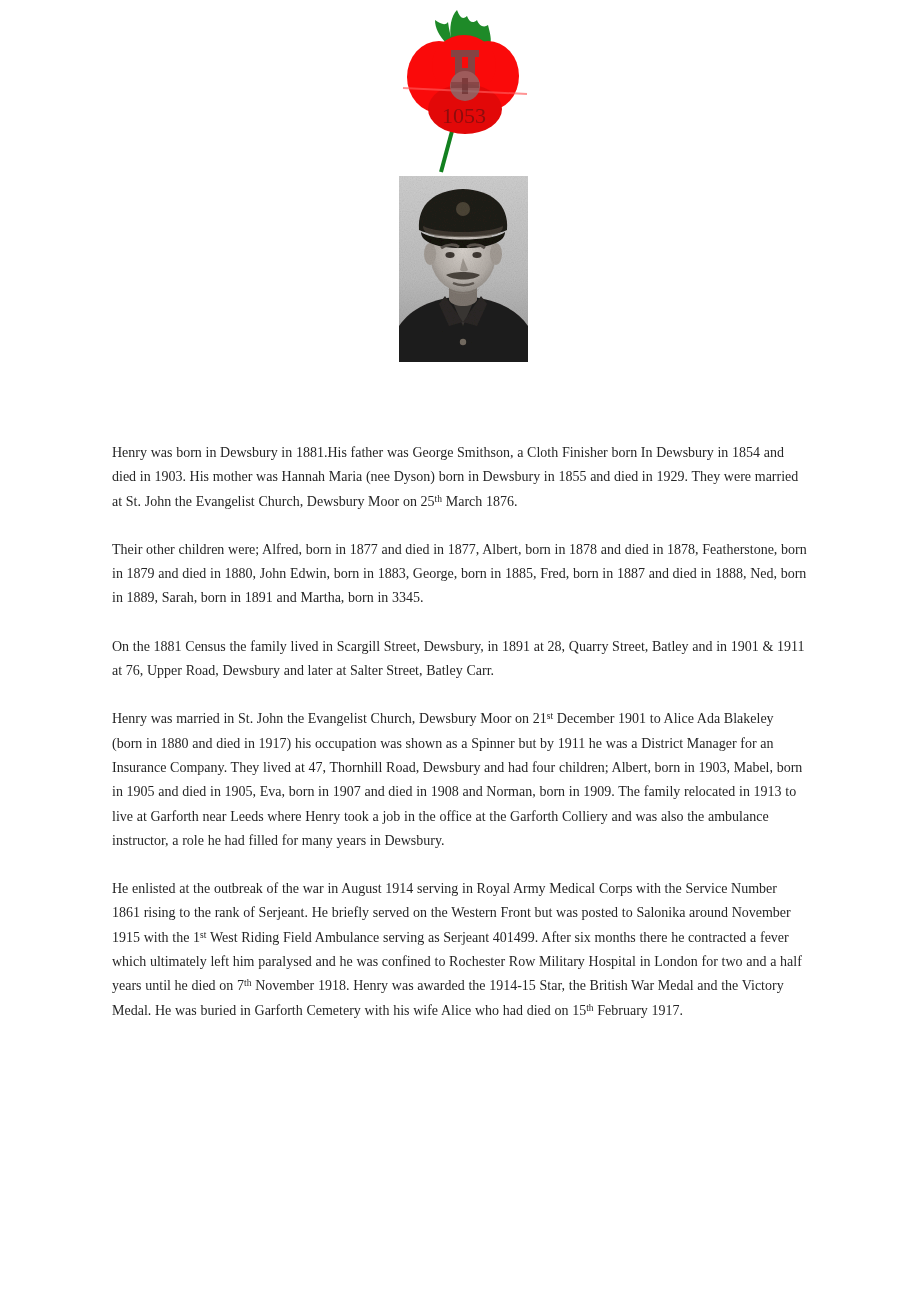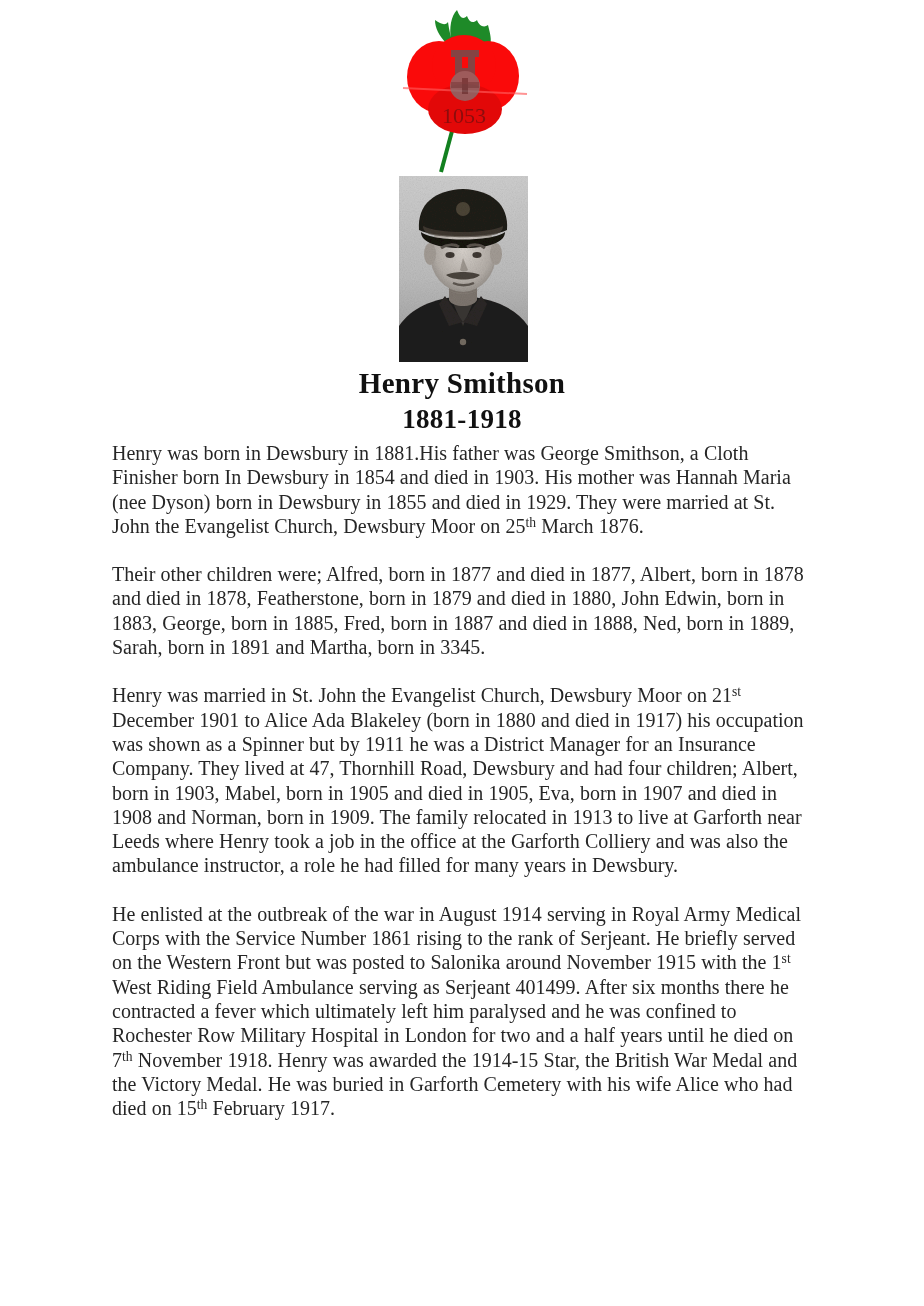--- a/index.html
+++ b/index.html
@@ -69,21 +69,21 @@
   }
 
   
   .body-block {
     position: absolute;
     left: 112px;
     top: 441px;
     width: 702px;
   }
   .para {
-    font-size: 20px;
+    font-size: 14px;
     line-height: 24.3px;
     margin: 0 7px 24px 0;
     text-align: left;
     color: #262626;
     word-spacing: 0.2px;
   }
   .para:last-child { margin-bottom: 0; }
   sup {
     font-size: 0.68em;
     vertical-align: 0.45em;
@@ -182,25 +182,22 @@
 
         <path d="M54 107 C60 110 69 110 75 107" stroke="#5d5650" stroke-width="2.4" fill="none"></path>
 
         <path d="M48 112 C56 119 73 119 81 112 C75 120 54 120 48 112 Z" fill="#8a837c" opacity="0.6"></path>
 
         <circle cx="64" cy="166" r="3.2" fill="#746c62"></circle>
       </g>
     </svg>
   </div>
 
-  <div class="title-block">
-    <h1 class="name-heading">Henry Smithson</h1>
-    <h2 class="years-heading">1881-1918</h2>
-  </div>
 
   <div class="body-block">
       <p class="para">Henry was born in Dewsbury in 1881.His father was George Smithson, a Cloth Finisher born In Dewsbury in 1854 and died in 1903. His mother was Hannah Maria (nee Dyson) born in Dewsbury in 1855 and died in 1929. They were married at St. John the Evangelist Church, Dewsbury Moor on 25<sup>th</sup> March 1876.</p>
       <p class="para">Their other children were; Alfred, born in 1877 and died in 1877, Albert, born in 1878 and died in 1878, Featherstone, born in 1879 and died in 1880, John Edwin, born in 1883, George, born in 1885, Fred, born in 1887 and died in 1888, Ned, born in 1889, Sarah, born in 1891 and Martha, born in 3345.</p>
+      <p class="para">On the 1881 Census the family lived in Scargill Street, Dewsbury, in 1891 at 28, Quarry Street, Batley and in 1901 &amp; 1911 at 76, Upper Road, Dewsbury and later at Salter Street, Batley Carr.</p>
       <p class="para">Henry was married in St. John the Evangelist Church, Dewsbury Moor on 21<sup>st</sup> December 1901 to Alice Ada Blakeley (born in 1880 and died in 1917) his occupation was shown as a Spinner but by 1911 he was a District Manager for an Insurance Company. They lived at 47, Thornhill Road, Dewsbury and had four children; Albert, born in 1903, Mabel, born in 1905 and died in 1905, Eva, born in 1907 and died in 1908 and Norman, born in 1909. The family relocated in 1913 to live at Garforth near Leeds where Henry took a job in the office at the Garforth Colliery and was also the ambulance instructor, a role he had filled for many years in Dewsbury.</p>
       <p class="para">He enlisted at the outbreak of the war in August 1914 serving in Royal Army Medical Corps with the Service Number 1861 rising to the rank of Serjeant. He briefly served on the Western Front but was posted to Salonika around November 1915 with the 1<sup>st</sup> West Riding Field Ambulance serving as Serjeant 401499. After six months there he contracted a fever which ultimately left him paralysed and he was confined to Rochester Row Military Hospital in London for two and a half years until he died on 7<sup>th</sup> November 1918. Henry was awarded the 1914-15 Star, the British War Medal and the Victory Medal. He was buried in Garforth Cemetery with his wife Alice who had died on 15<sup>th</sup> February 1917.</p>
     </div>
 
 </div>
 
 </body></html>

